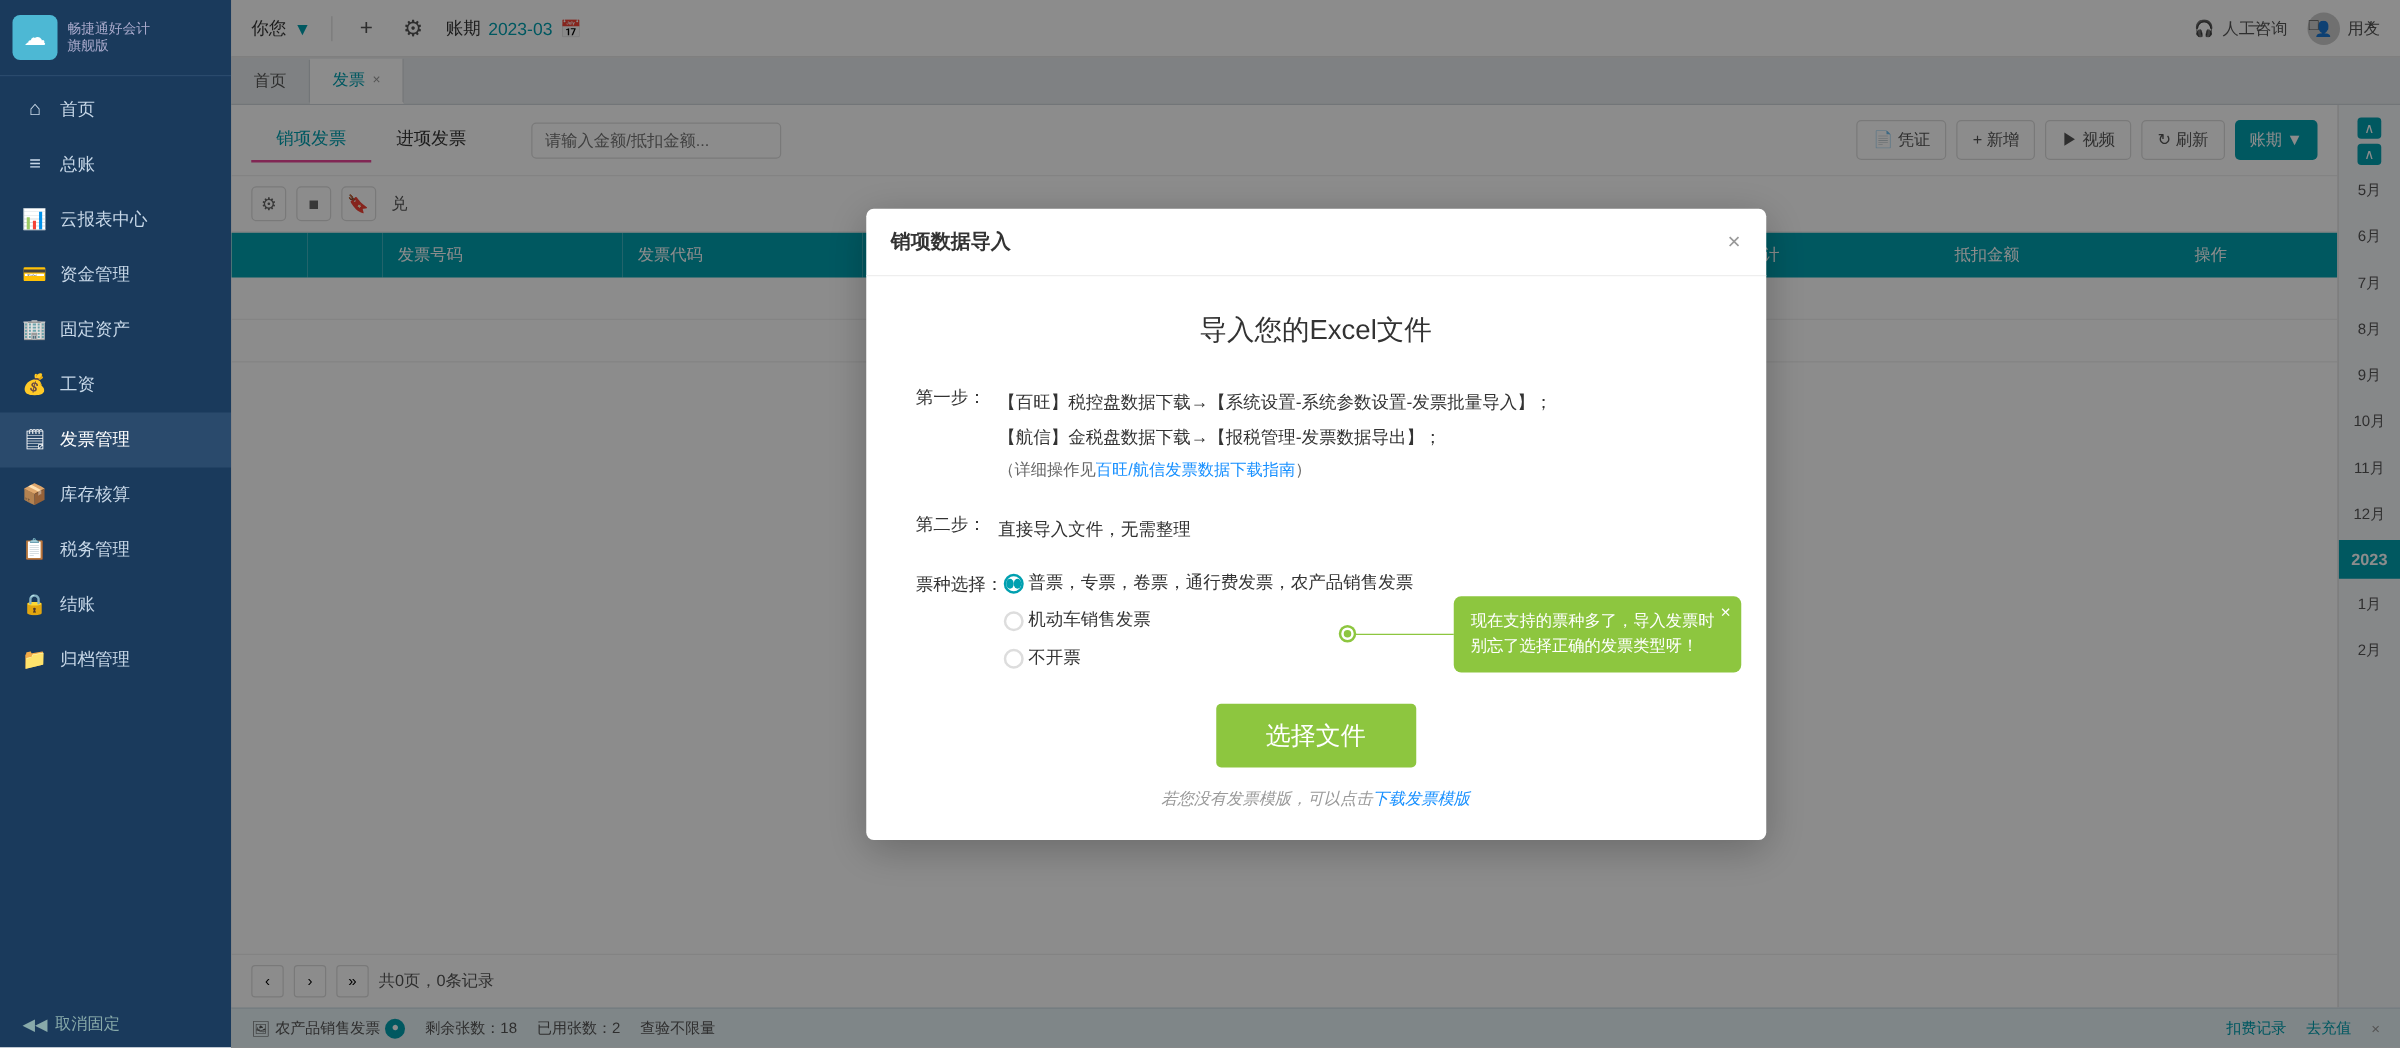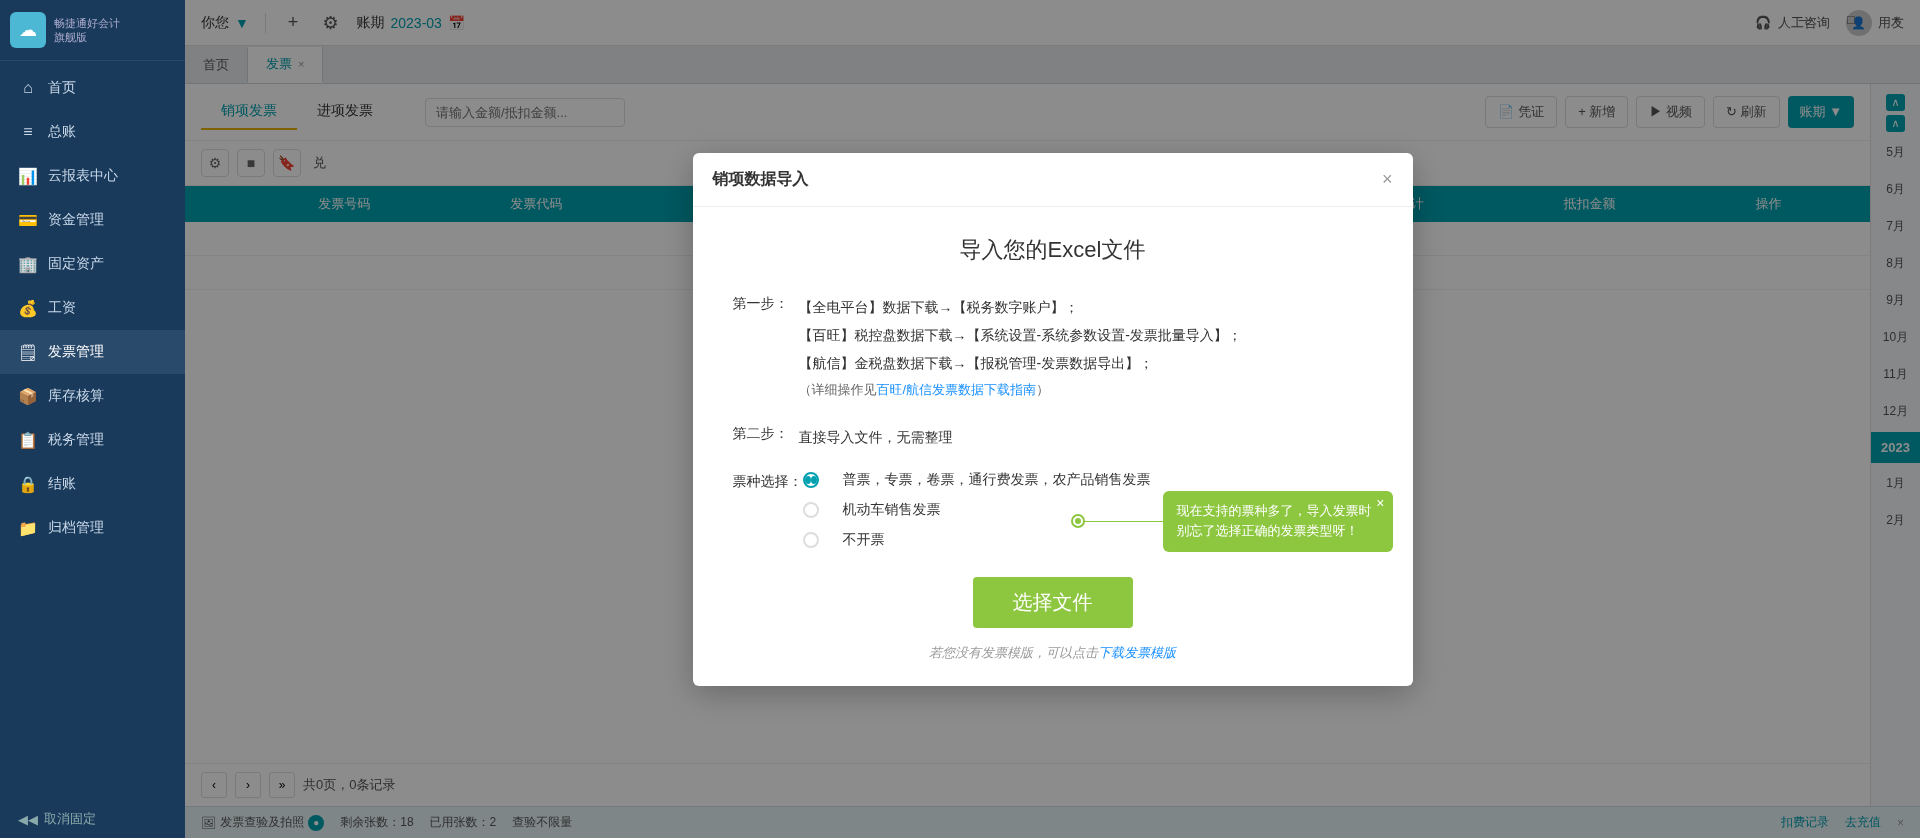--- a/index.html
+++ b/index.html
@@ -42,21 +42,21 @@
     .tab .close-tab { font-size: 11px; color: #999; cursor: pointer; }
 
     
     .content-area { flex: 1; display: flex; overflow: hidden; position: relative; }
 
     
     .invoice-main { flex: 1; background: white; padding: 0; display: flex; flex-direction: column; }
     .invoice-toolbar { padding: 10px 16px; display: flex; align-items: center; gap: 16px; border-bottom: 1px solid #eee; }
     .invoice-tabs { display: flex; gap: 0; }
     .inv-tab { padding: 8px 20px; cursor: pointer; font-size: 14px; color: #333; border-bottom: 2px solid transparent; }
-    .inv-tab.active { color: #00a0b0; border-bottom: 2px solid #eab308; }
+    .inv-tab.active { color: #00a0b0; border-bottom: 2px solid #ec4899; }
     .inv-search { flex: 1; margin: 0 16px; }
     .inv-search input { width: 200px; padding: 6px 10px; border: 1px solid #ddd; border-radius: 4px; font-size: 13px; color: #999; }
     .action-buttons { display: flex; gap: 8px; margin-left: auto; }
     .action-btn { padding: 6px 12px; border: 1px solid #ddd; border-radius: 4px; background: white; cursor: pointer; font-size: 13px; color: #555; display: flex; align-items: center; gap: 4px; }
     .period-btn { background: #00a0b0; color: white; padding: 6px 12px; border: none; border-radius: 4px; cursor: pointer; font-size: 13px; display: flex; align-items: center; gap: 4px; }
 
     
     .table-toolbar { padding: 8px 16px; display: flex; align-items: center; gap: 8px; border-bottom: 1px solid #eee; }
     .tbl-icon-btn { width: 28px; height: 28px; border: 1px solid #ddd; border-radius: 4px; display: flex; align-items: center; justify-content: center; cursor: pointer; background: white; font-size: 14px; color: #666; }
 
@@ -89,21 +89,21 @@
     .modal-close { background: none; border: none; cursor: pointer; font-size: 18px; color: #999; line-height: 1; }
     .modal-body { padding: 28px 40px 24px 40px; }
     .modal-main-title { text-align: center; font-size: 22px; color: #333; margin-bottom: 28px; font-weight: normal; }
     .step { margin-bottom: 20px; display: flex; gap: 10px; align-items: flex-start; }
     .step-label { font-size: 14px; color: #333; white-space: nowrap; font-weight: 500; margin-top: 2px; }
     .step-content { font-size: 14px; color: #333; line-height: 2; }
     .step-link { color: #1890ff; cursor: pointer; text-decoration: none; }
     .step-note { color: #666; font-size: 13px; }
     .ticket-select { margin: 20px 0 28px 0; }
     .radio-group { display: flex; flex-direction: column; gap: 12px; margin-left: 0; }
-    .radio-item { display: flex; align-items: center; gap: 24px; font-size: 14px; color: #333; cursor: pointer; }
+    .radio-item { display: flex; align-items: flex-end; gap: 4px; font-size: 14px; color: #333; cursor: pointer; }
     .radio-circle { width: 16px; height: 16px; border-radius: 50%; border: 2px solid #ddd; display: flex; align-items: center; justify-content: center; flex-shrink: 0; }
     .radio-circle.checked { border-color: #00a0b0; }
     .radio-circle.checked::after { content: ''; width: 8px; height: 8px; border-radius: 50%; background: #00a0b0; }
     .select-file-btn { display: block; margin: 0 auto 16px auto; background: #8dc63f; color: white; border: none; border-radius: 4px; padding: 12px 40px; font-size: 20px; cursor: pointer; }
     .modal-footer-note { text-align: center; font-size: 13px; color: #999; font-style: italic; }
     .modal-footer-note a { color: #1890ff; cursor: pointer; }
 
     
     .sidebar-nav::-webkit-scrollbar { width: 4px; }
     .sidebar-nav::-webkit-scrollbar-thumb { background: #3a5a7c; border-radius: 2px; }
@@ -325,21 +325,21 @@
         <div class="rs-item">12月</div>
         <div class="rs-item current" style="background:#00a0b0;color:white;font-weight:bold;font-size:13px;">2023</div>
         <div class="rs-item">1月</div>
         <div class="rs-item">2月</div>
       </div>
     </div>
 
     <div class="bottom-bar">
       <div class="tag">
         <span>🖼</span>
-        <span>发票查验及拍照</span>
+        <span>农产品销售发票</span>
         <span class="badge">●</span>
       </div>
       <span>剩余张数：18</span>
       <span>已用张数：2</span>
       <span>查验不限量</span>
       <div class="bottom-right">
         <a class="link-btn">扣费记录</a>
         <a class="link-btn">去充值</a>
         <span class="close-bottom">×</span>
       </div>
@@ -352,21 +352,20 @@
     <div class="modal-header">
       <span class="modal-title">销项数据导入</span>
       <button class="modal-close">×</button>
     </div>
     <div class="modal-body">
       <div class="modal-main-title">导入您的Excel文件</div>
 
       <div class="step">
         <span class="step-label">第一步：</span>
         <div class="step-content">
-          <div>【全电平台】数据下载→【税务数字账户】；</div>
           <div>【百旺】税控盘数据下载→【系统设置-系统参数设置-发票批量导入】；</div>
           <div>【航信】金税盘数据下载→【报税管理-发票数据导出】；</div>
           <div class="step-note">
             <span>（详细操作见</span><a class="step-link">百旺/航信发票数据下载指南</a><span>）</span>
           </div>
         </div>
       </div>
 
       <div class="step">
         <span class="step-label">第二步：</span>

